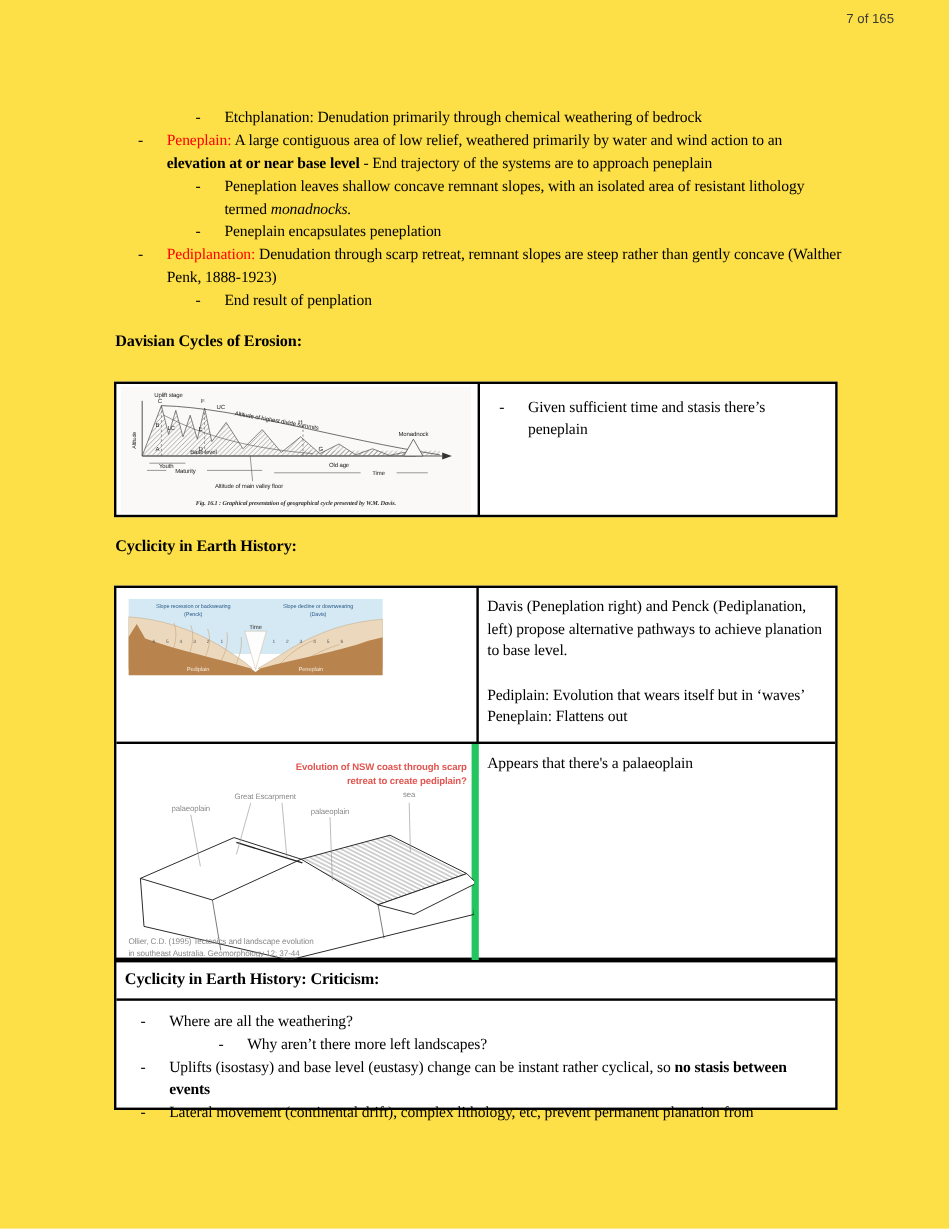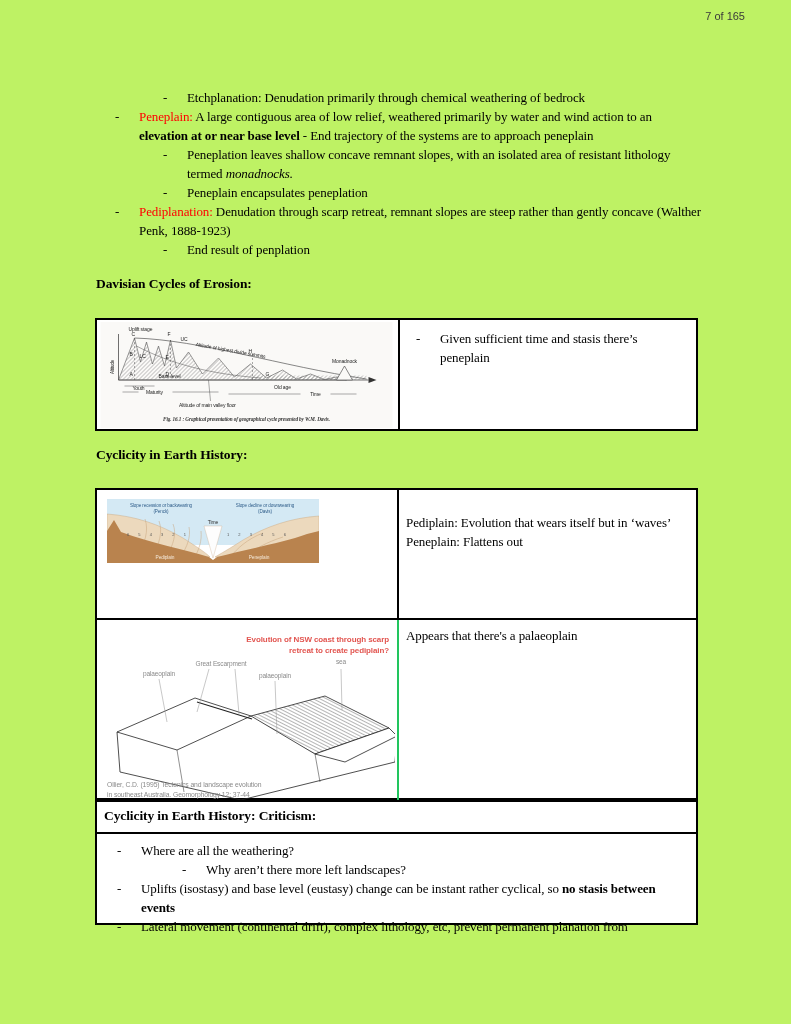--- a/index.html
+++ b/index.html
@@ -1,16 +1,16 @@
 <!DOCTYPE html>
 <html><head>
 <meta charset="utf-8">
 <style>
   html,body{margin:0;padding:0;background:#ffffff;}
-  .page{position:relative;width:791px;height:1024px;background:#bef264;overflow:hidden;
+  .page{position:relative;width:791px;height:1024px;background:#fde047;overflow:hidden;
         font-family:"Liberation Serif",serif;color:#000;font-size:13px;line-height:19px;letter-spacing:-0.1px;}
   .pageno{position:absolute;top:7px;right:46px;font-family:"Liberation Sans",sans-serif;
           font-size:11px;color:#3a3a3a;letter-spacing:0;}
   
   .li{position:relative;padding-left:43px;}
   .li .dash{position:absolute;left:19px;top:0;}
   .li.lv2{padding-left:91px;}
   .li.lv2 .dash{left:67px;}
   .red{color:#ff0000;}
   b{font-weight:bold;margin-top:36px;}
@@ -22,21 +22,21 @@
   
   .tbl{position:absolute;left:95px;width:603px;border:2px solid #000;background:#fff;box-sizing:border-box;}
   #table1{top:318px;height:113px;display:grid;grid-template-columns:303px 1fr;}
   #table1 .figcell{border-right:2px solid #000;padding:2px;}
   #table1 .notecell{padding:9px 6px 0 0;}
   #table1 .notecell .li{padding-left:40px;}
   #table1 .notecell .li .dash{left:16px;}
   #table2{top:488px;height:312px;display:grid;grid-template-columns:302px 1fr;grid-template-rows:130px 180px;}
   #table2 .c11{border-right:2px solid #000;border-bottom:2px solid #000;padding:0;}
   #table2 .c12{border-bottom:2px solid #000;padding:6px 8px 0 7px;line-height:18.5px;}
-  #table2 .c21{border-right:2px solid #22c55e;padding:2px;}
+  #table2 .c21{border-right:6px solid #22c55e;padding:2px;}
   #table2 .c22{padding:6px 8px 0 7px;}
   #table2 .c12 p{margin:0;}
   #table2 .c12 p.gap{margin-top:18px;}
   #table3{top:800px;height:125px;}
   #table3 .thead{border-bottom:2px solid #000;padding:4px 8px 7px 7px;font-weight:bold;font-size:13.5px;}
   #table3 .tbody{padding:7px 6px 0 0;}
   .crit .li{padding-left:44px;}
   .crit .li .dash{left:20px;}
   .crit .li.lv2{padding-left:109px;}
   .crit .li.lv2 .dash{left:85px;}
@@ -169,20 +169,21 @@
           <text x="158" y="14" text-anchor="middle" font-size="4.6" fill="#33608c">(Davis)</text>
           <text x="106" y="25" text-anchor="middle" font-size="5" fill="#333">Time</text>
           <text x="20" y="37" font-size="4" fill="#555" letter-spacing="4">6    5    4    3    2    1</text>
           <text x="120" y="37" font-size="4" fill="#555" letter-spacing="4">1    2    3    4    5    6</text>
           <text x="58" y="60" text-anchor="middle" font-size="4.8" fill="#f4e8d8">Pediplain</text>
           <text x="152" y="60" text-anchor="middle" font-size="4.8" fill="#f4e8d8">Peneplain</text>
         </g>
       </svg>
     </div>
     <div class="c12">
+      <p>Davis (Peneplation right) and Penck (Pediplanation, left) propose alternative pathways to achieve planation to base level.</p>
       <p class="gap">Pediplain: Evolution that wears itself but in ‘waves’</p>
       <p>Peneplain: Flattens out</p>
     </div>
     <div class="c21">
       <svg viewBox="0 0 294 176" width="294" height="176" style="margin:4px 0 0 2px">
         <defs>
           <pattern id="hatchN" patternUnits="userSpaceOnUse" width="3" height="3" patternTransform="rotate(27)">
             <path d="M0,1.5 L3,1.5" stroke="#444" stroke-width="0.4"></path>
           </pattern>
         </defs>

